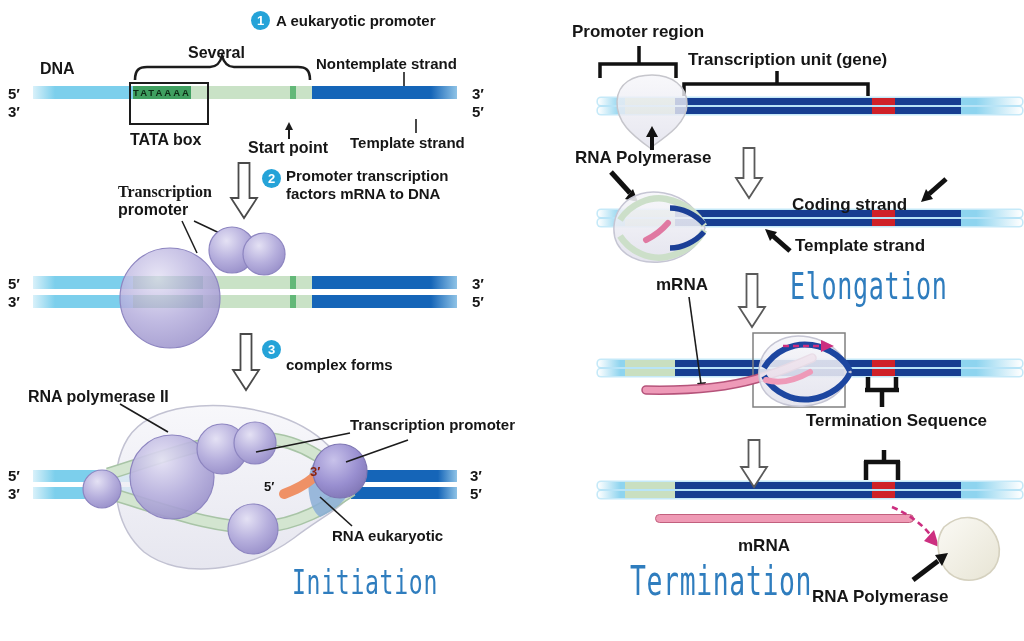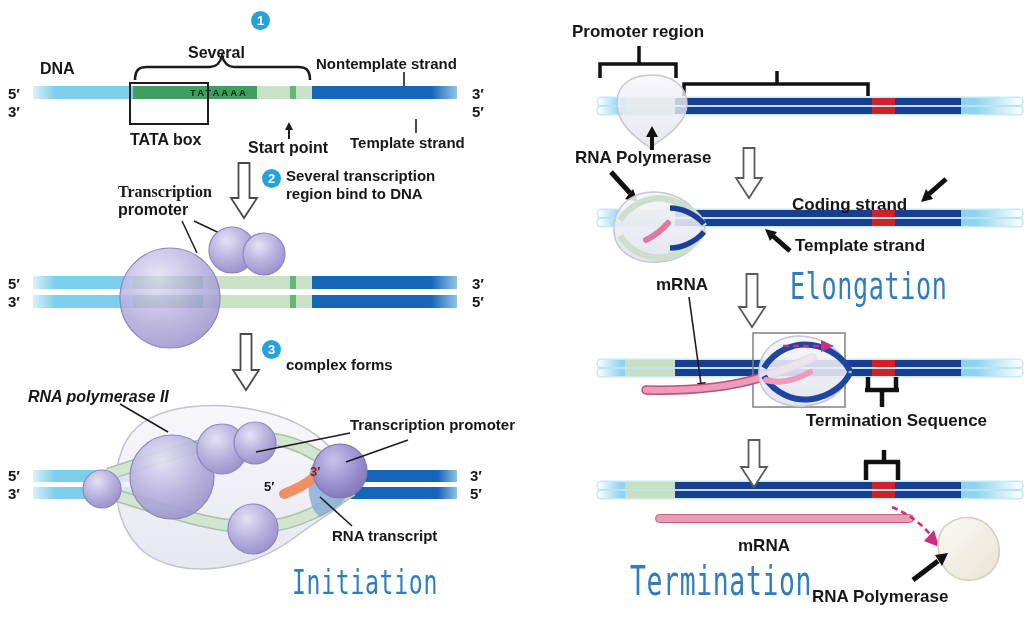--- a/index.html
+++ b/index.html
@@ -38,21 +38,21 @@
 </style>
 </head>
 <body>
 
 <div id="canvas">
 
   <div style="position:absolute;left:33px;top:86px;width:424px;height:33px;">
     <div class="row rowL" style="left:0;top:0;width:424px;">
       <div class="seg c-lb" style="left:0;width:100px;"></div>
       <div class="seg c-pg" style="left:100px;width:179px;"></div>
-      <div class="seg tataseg" style="left:100px;width:76px;padding-left:48px;">TATAAAA</div>
+      <div class="seg tataseg" style="left:100px;width:58px;">TATAAAA</div>
       <div class="seg startline" style="left:257px;width:6px;"></div>
       <div class="seg c-nv" style="left:279px;width:145px;"></div>
     </div>
     <div class="tatabox-outline" style="left:96px;top:-4px;width:76px;height:39px;"></div>
   </div>
 
   <div style="position:absolute;left:33px;top:276px;width:424px;height:33px;">
     <div class="row rowL" style="left:0;top:0;width:424px;">
       <div class="seg c-lb" style="left:0;width:100px;"></div>
       <div class="seg c-pg" style="left:100px;width:179px;"></div>
@@ -299,55 +299,57 @@
       <polygon points="939,547 924,541 934,530" fill="#cc2f80"></polygon>
     </g>
     <path d="M944,527 C960,513 981,515 992,530 C1004,546 1001,567 985,576 C968,585 949,579 942,563 C936,549 937,537 944,527 Z" fill="url(#creamG)" stroke="#d5d1bf" stroke-width="1.6"></path>
     <g>
       <line x1="913" y1="580" x2="938" y2="561" stroke="#111" stroke-width="5"></line>
       <polygon points="948,553 935,555 942,566" fill="#111"></polygon>
     </g>
   </svg>
 
   <div class="badge top-layer" style="left:251px;top:11px;">1</div>
+  <div class="lbl s15 top-layer" style="left:276px;top:12px;">A eukaryotic promoter</div>
   <div class="lbl s16 top-layer" style="left:40px;top:60px;">DNA</div>
   <div class="lbl s16 top-layer" style="left:188px;top:44px;">Several</div>
   <div class="lbl s15 top-layer" style="left:316px;top:55px;">Nontemplate strand</div>
   <div class="lbl s15 top-layer" style="left:350px;top:134px;">Template strand</div>
   <div class="lbl s16 top-layer" style="left:130px;top:131px;">TATA box</div>
   <div class="lbl s16 top-layer" style="left:248px;top:139px;">Start point</div>
   <div class="lbl s15 top-layer" style="left:8px;top:85px;">5′</div>
   <div class="lbl s15 top-layer" style="left:8px;top:103px;">3′</div>
   <div class="lbl s15 top-layer" style="left:472px;top:85px;">3′</div>
   <div class="lbl s15 top-layer" style="left:472px;top:103px;">5′</div>
 
   <div class="badge top-layer" style="left:262px;top:169px;">2</div>
-  <div class="lbl s15 top-layer" style="left:286px;top:167px;">Several transcription</div>
-  <div class="lbl s15 top-layer" style="left:286px;top:185px;">region bind to DNA</div>
+  <div class="lbl s15 top-layer" style="left:286px;top:167px;">Promoter transcription</div>
+  <div class="lbl s15 top-layer" style="left:286px;top:185px;">factors mRNA to DNA</div>
   <div class="lbl s16 top-layer" style="left:118px;top:183px;font-family:Liberation Serif, serif;">Transcription</div>
   <div class="lbl s16 top-layer" style="left:118px;top:201px;">promoter</div>
   <div class="lbl s15 top-layer" style="left:8px;top:275px;">5′</div>
   <div class="lbl s15 top-layer" style="left:8px;top:293px;">3′</div>
   <div class="lbl s15 top-layer" style="left:472px;top:275px;">3′</div>
   <div class="lbl s15 top-layer" style="left:472px;top:293px;">5′</div>
 
   <div class="badge top-layer" style="left:262px;top:340px;">3</div>
   <div class="lbl s15 top-layer" style="left:286px;top:356px;">complex forms</div>
-  <div class="lbl s16 top-layer" style="left:28px;top:388px;font-style:italic;">RNA polymerase II</div>
+  <div class="lbl s16 top-layer" style="left:28px;top:388px;">RNA polymerase II</div>
   <div class="lbl s15 top-layer" style="left:350px;top:416px;">Transcription promoter</div>
-  <div class="lbl s15 top-layer" style="left:332px;top:527px;">RNA transcript</div>
+  <div class="lbl s15 top-layer" style="left:332px;top:527px;">RNA eukaryotic</div>
   <div class="lbl s13 top-layer" style="left:264px;top:480px;">5′</div>
   <div class="lbl s13 top-layer" style="left:310px;top:465px;color:#8a2510;">3′</div>
   <div class="lbl s15 top-layer" style="left:8px;top:467px;">5′</div>
   <div class="lbl s15 top-layer" style="left:8px;top:485px;">3′</div>
   <div class="lbl s15 top-layer" style="left:470px;top:467px;">3′</div>
   <div class="lbl s15 top-layer" style="left:470px;top:485px;">5′</div>
   <div class="stage top-layer" style="left:292px;top:562px;font-size:34px;transform:scaleX(.68);">Initiation</div>
 
   <div class="lbl s17 top-layer" style="left:572px;top:22px;">Promoter region</div>
+  <div class="lbl s17 top-layer" style="left:688px;top:50px;">Transcription unit (gene)</div>
   <div class="lbl s17 top-layer" style="left:575px;top:148px;">RNA Polymerase</div>
   <div class="lbl s17 top-layer" style="left:792px;top:195px;">Coding strand</div>
   <div class="lbl s17 top-layer" style="left:795px;top:236px;">Template strand</div>
   <div class="lbl s17 top-layer" style="left:656px;top:275px;">mRNA</div>
   <div class="stage top-layer" style="left:790px;top:264px;font-size:38px;transform:scaleX(.66);">Elongation</div>
   <div class="lbl s17 top-layer" style="left:806px;top:411px;">Termination Sequence</div>
   <div class="lbl s17 top-layer" style="left:738px;top:536px;">mRNA</div>
   <div class="stage top-layer" style="left:630px;top:558px;font-size:40px;transform:scaleX(.66);">Termination</div>
   <div class="lbl s17 top-layer" style="left:812px;top:587px;">RNA Polymerase</div>
 

